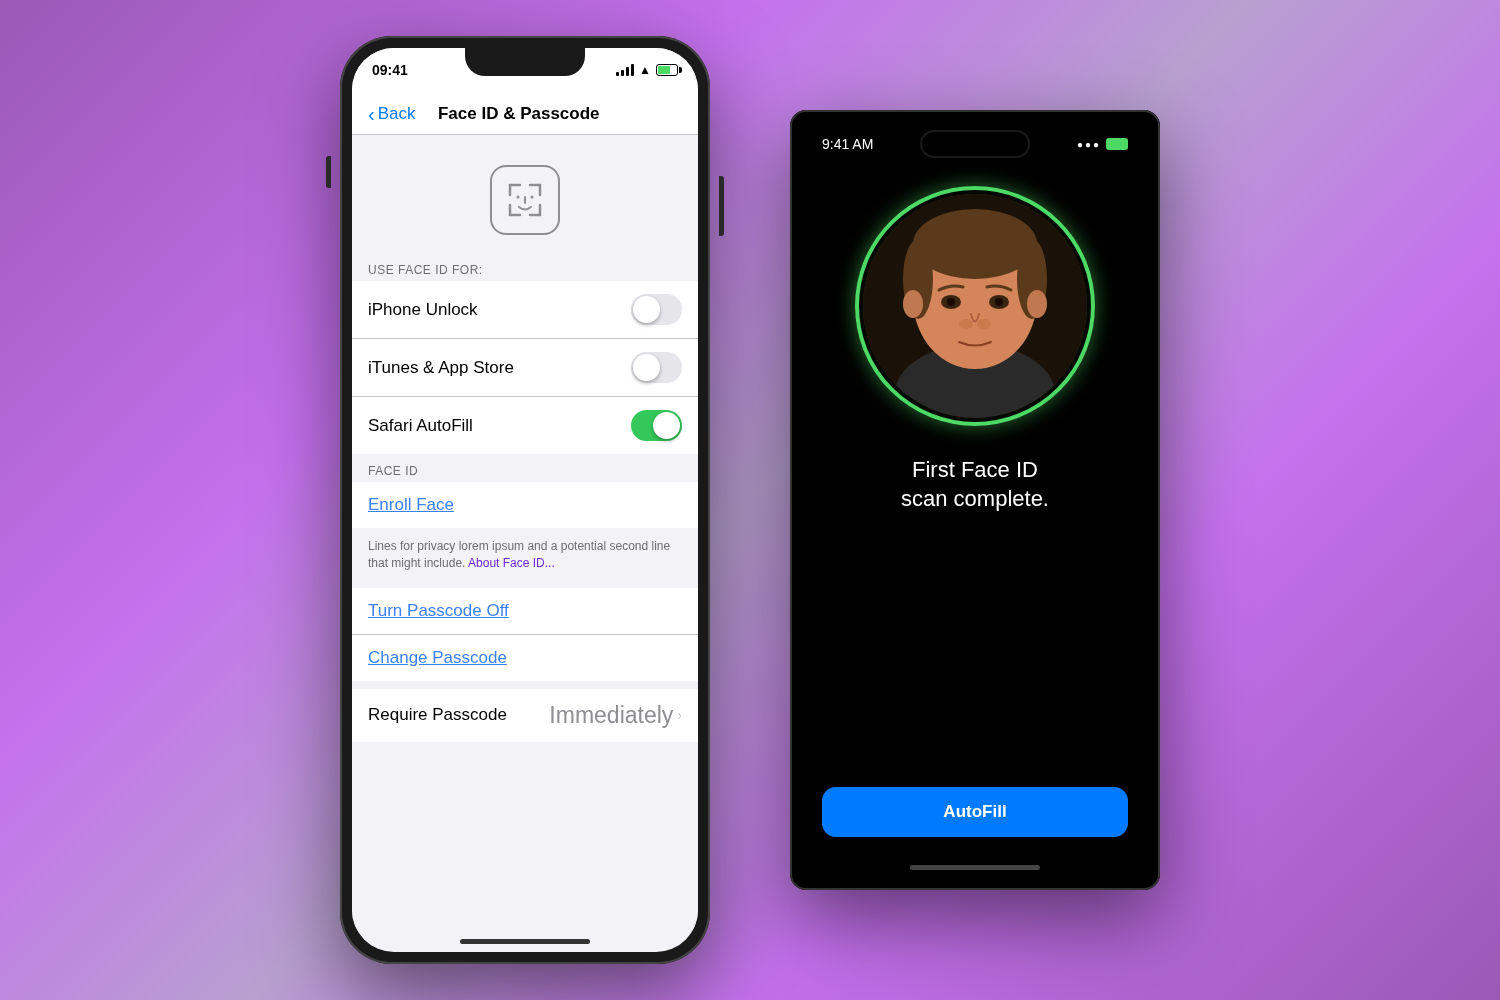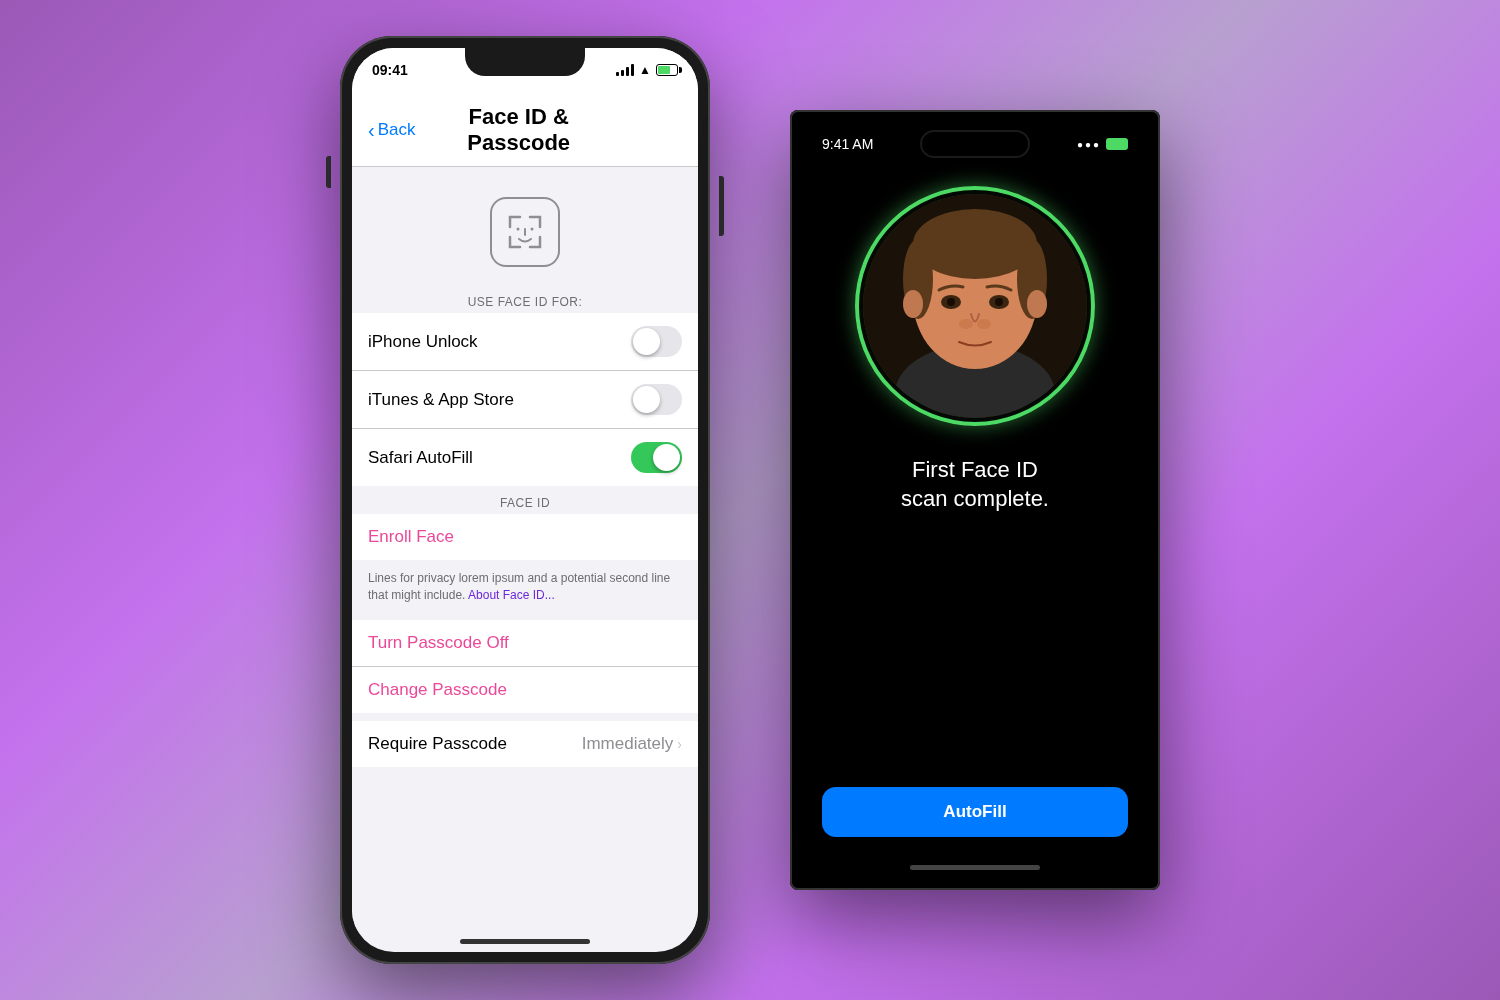--- a/index.html
+++ b/index.html
@@ -142,21 +142,21 @@
 
     .back-chevron {
       font-size: 20px;
       line-height: 1;
       margin-top: -1px;
     }
 
     .nav-title {
       flex: 1;
       text-align: center;
-      font-size: 22px;
+      font-size: 17px;
       font-weight: 600;
       color: #000;
       margin-right: 60px;
     }
 
     
     .settings-content {
       flex: 1;
       overflow-y: auto;
       background: #f2f2f7;
@@ -193,21 +193,20 @@
 
     
     .section-header {
       padding: 8px 16px 4px;
       font-size: 12px;
       font-weight: 400;
       color: #6d6d72;
       text-transform: uppercase;
       letter-spacing: 0.5px;
       background: #f2f2f7;
-      text-align: center;
     }
 
     
     .settings-group {
       background: #fff;
       margin-bottom: 2px;
     }
 
     .settings-item {
       display: flex;
@@ -221,21 +220,22 @@
     .settings-item:last-child {
       border-bottom: none;
     }
 
     .settings-item-label {
       font-size: 17px;
       color: #000;
     }
 
     .settings-item-label.blue {
-      color: #ec4899;
+      color: #3b82f6;
+      text-decoration: underline;
     }
 
     
     .toggle {
       width: 51px;
       height: 31px;
       border-radius: 15.5px;
       position: relative;
       cursor: pointer;
       transition: background 0.3s;
@@ -270,21 +270,21 @@
       color: #6d6d72;
       line-height: 1.4;
     }
 
     .privacy-text .link {
       color: #6d28d9;
     }
 
     
     .settings-item-secondary {
-      font-size: 17px;
+      font-size: 23px;
       color: #8e8e93;
       margin-left: 23px;
     }
 
     .chevron-right {
       color: #c7c7cc;
       font-size: 14px;
       margin-left: 4px;
     }
 
@@ -294,21 +294,21 @@
       background: #333;
       border-radius: 3px;
       margin: 8px auto;
     }
 
     
     .phone-right {
       width: 370px;
       height: 780px;
       background: #000;
-      border-radius: 8px;
+      border-radius: 16px;
       padding: 12px;
       box-shadow: 0 30px 80px rgba(0,0,0,0.5), inset 0 0 0 2px #333;
       position: relative;
       display: flex;
       flex-direction: column;
     }
 
     .phone-right-inner {
       flex: 1;
       background: #000;

